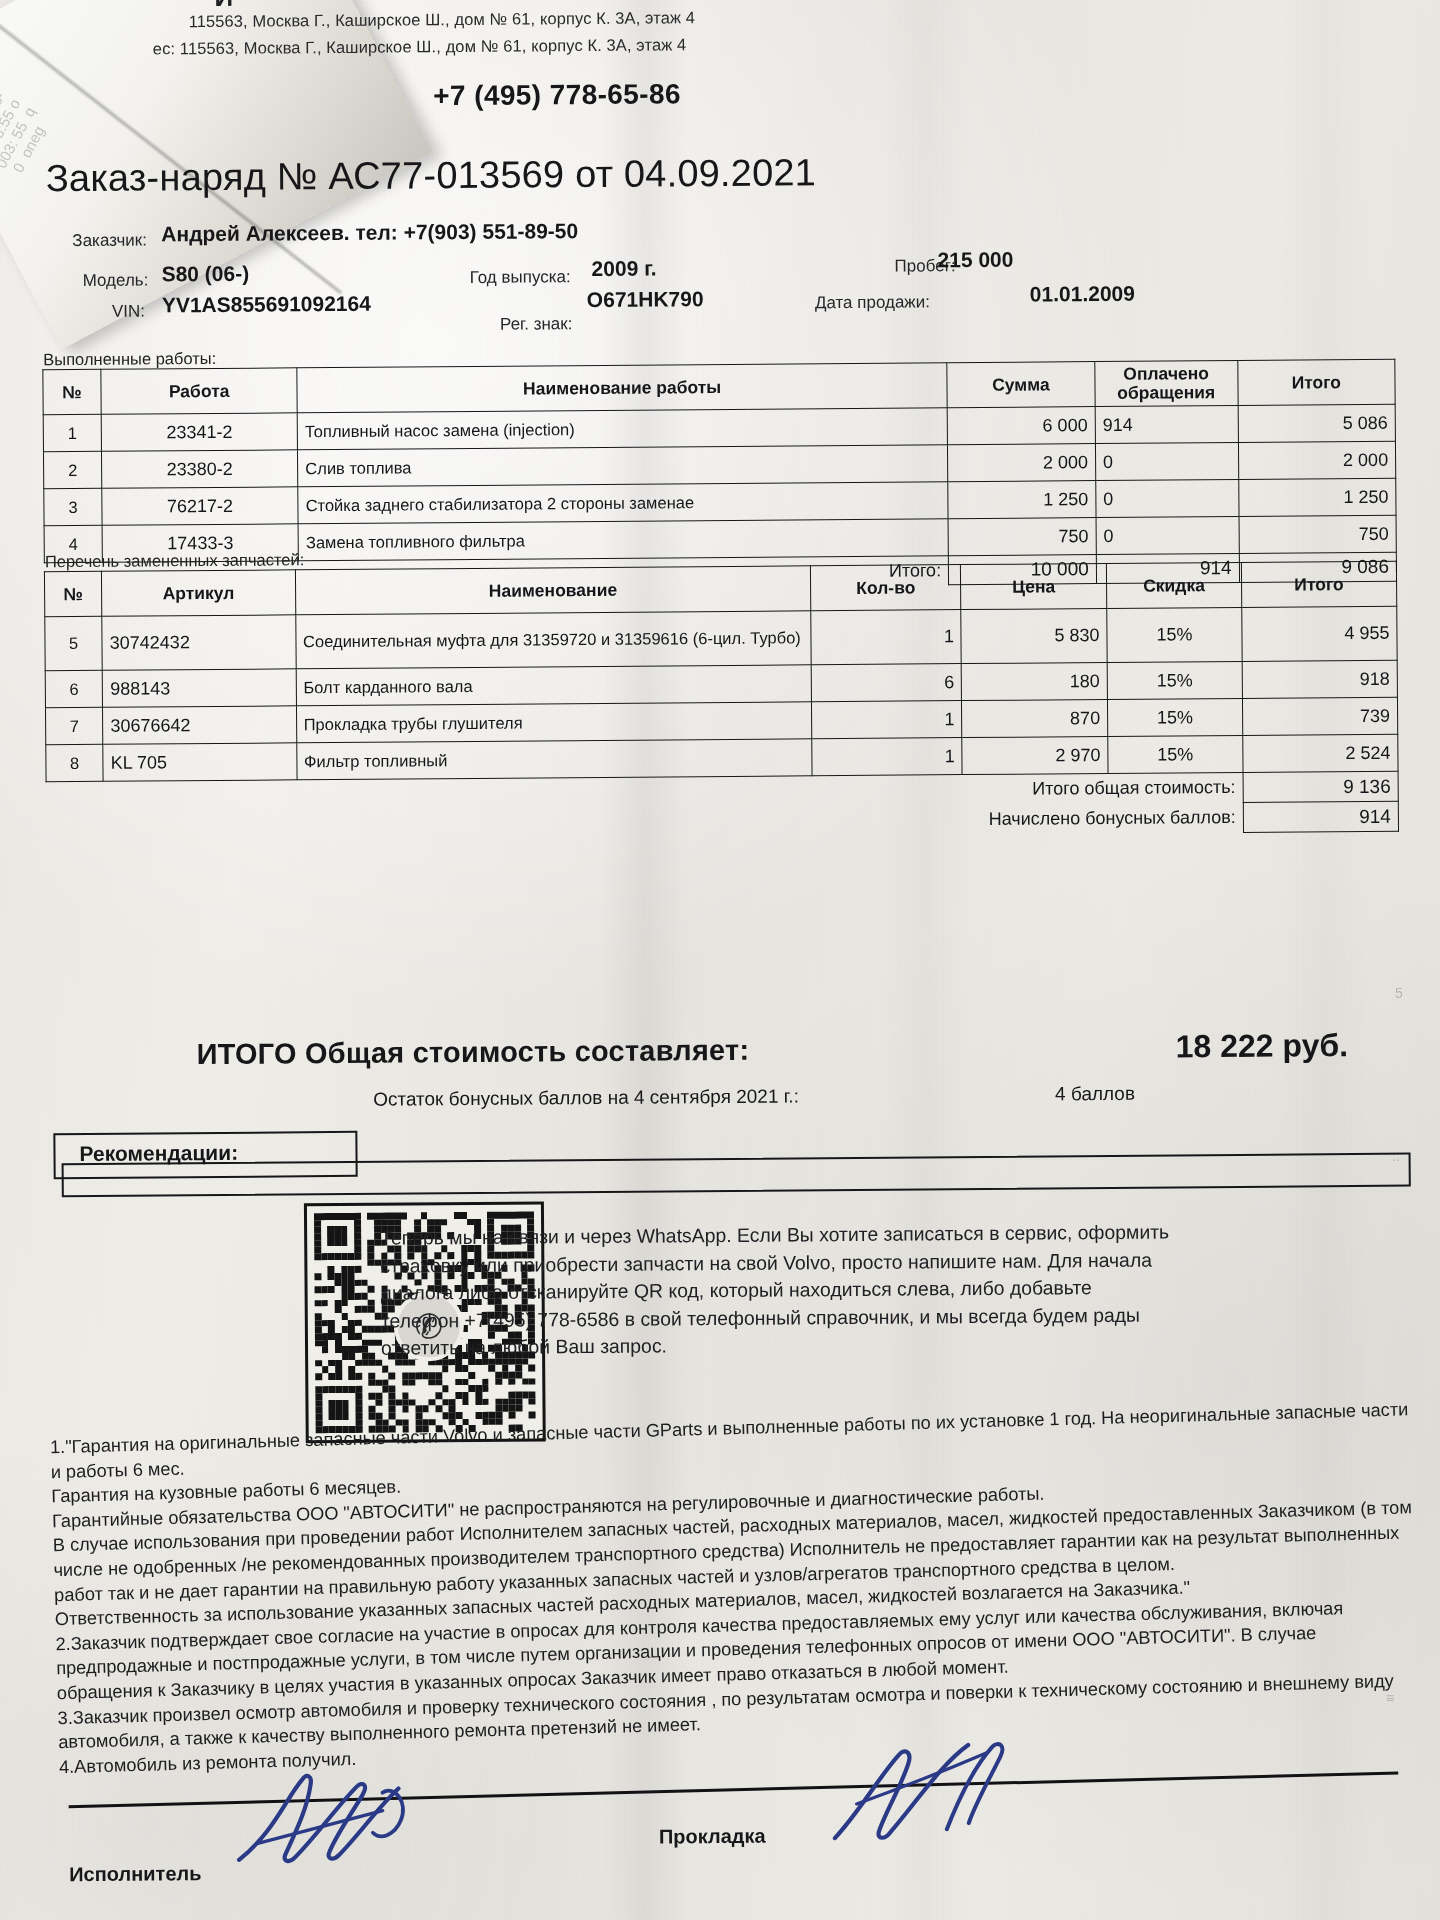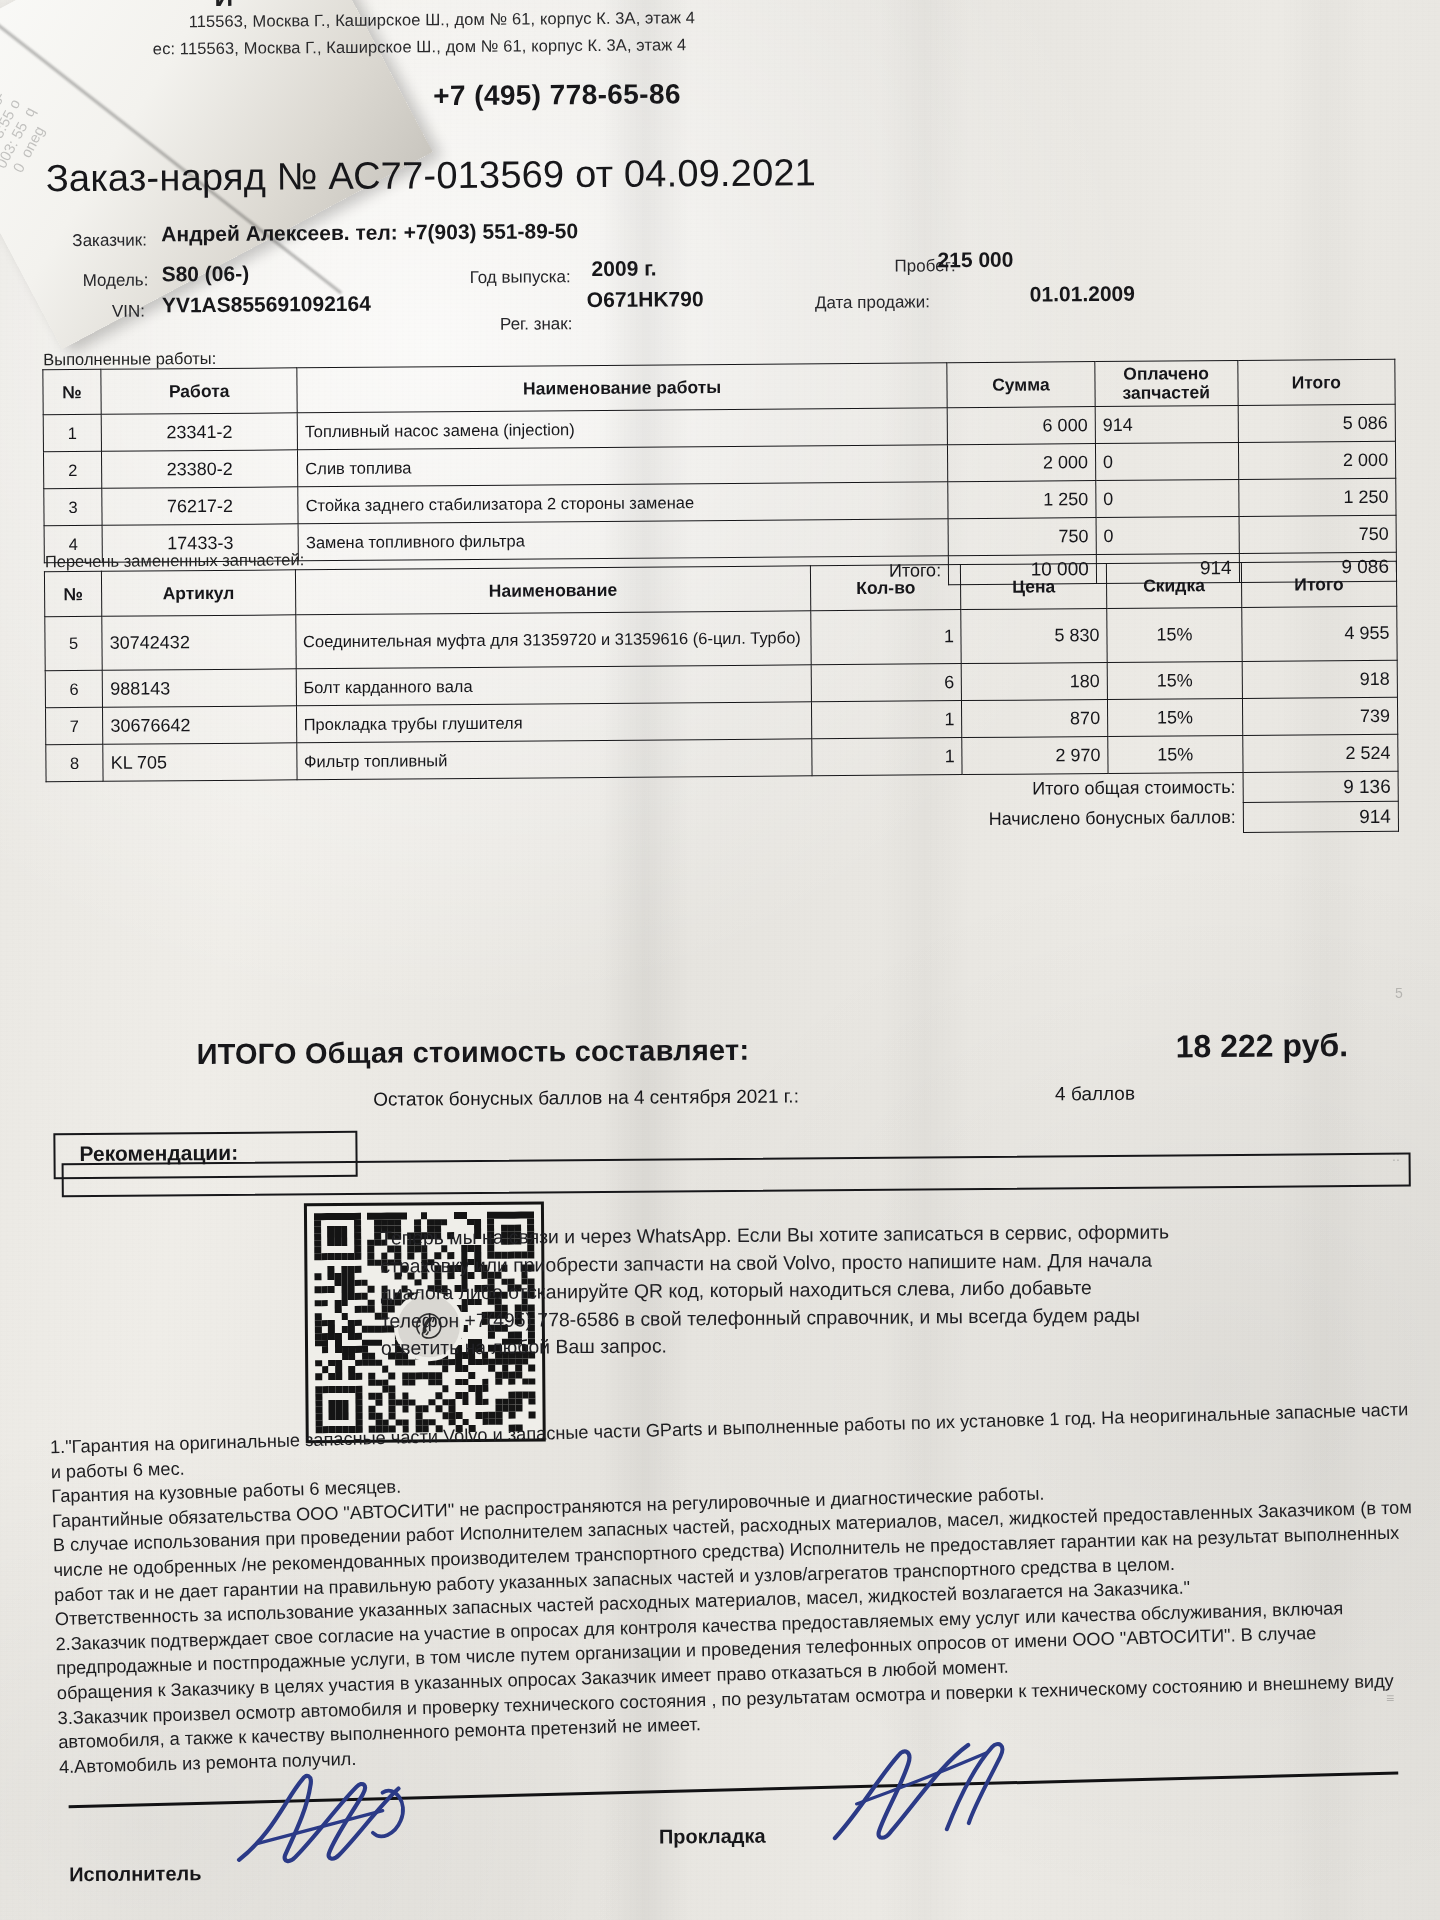--- a/index.html
+++ b/index.html
@@ -394,21 +394,21 @@
       <col style="width:130px">
     </colgroup>
     <thead>
       <tr>
         <th>№</th>
         <th>Работа</th>
         <th>Наименование работы</th>
         <th>Сумма</th>
         <th>
           <span>Оплачено</span><br>
-          <span>запчастей</span>
+          <span>обращения</span>
         </th>
         <th>Итого</th>
       </tr>
     </thead>
     <tbody>
       <tr class="body-row">
         <td class="c">1</td>
         <td class="c num">23341-2</td>
         <td class="l">Топливный насос замена (injection)</td>
         <td class="r num">6 000</td>

